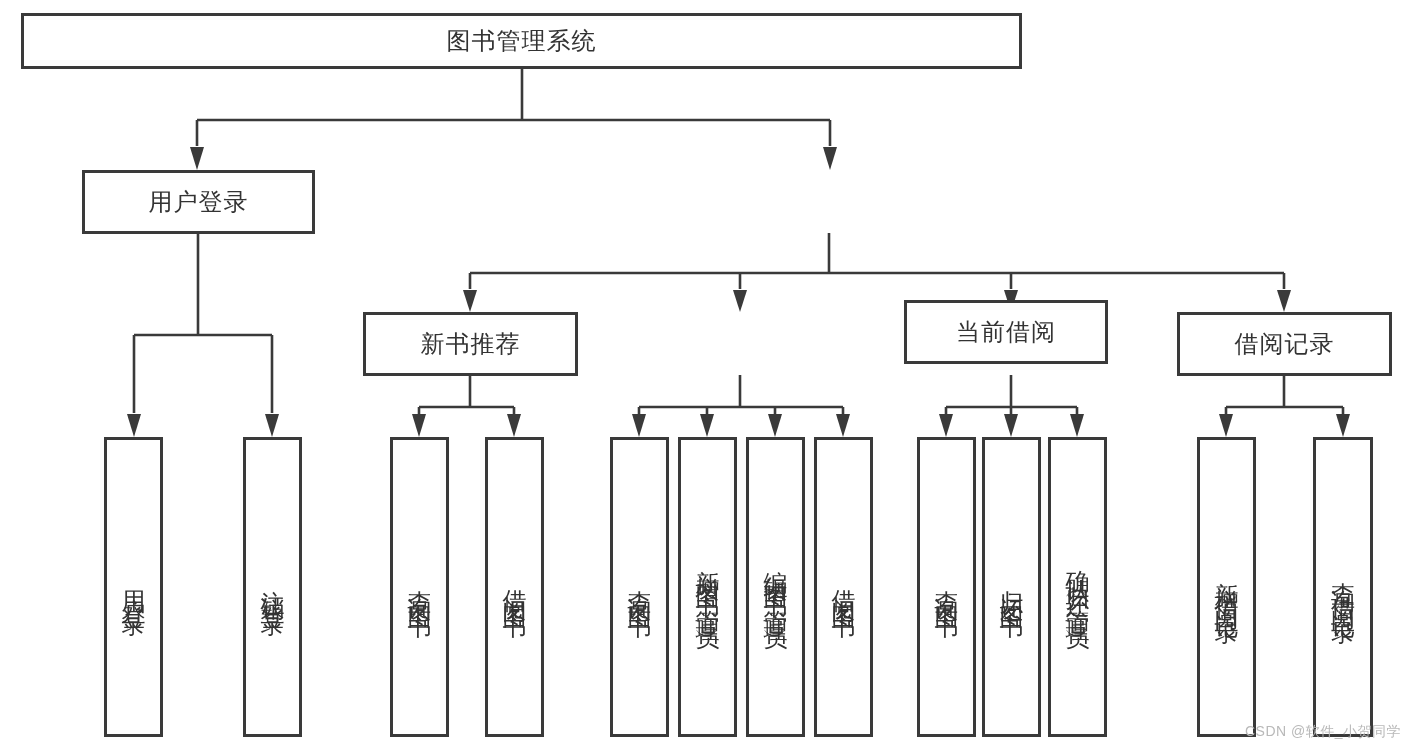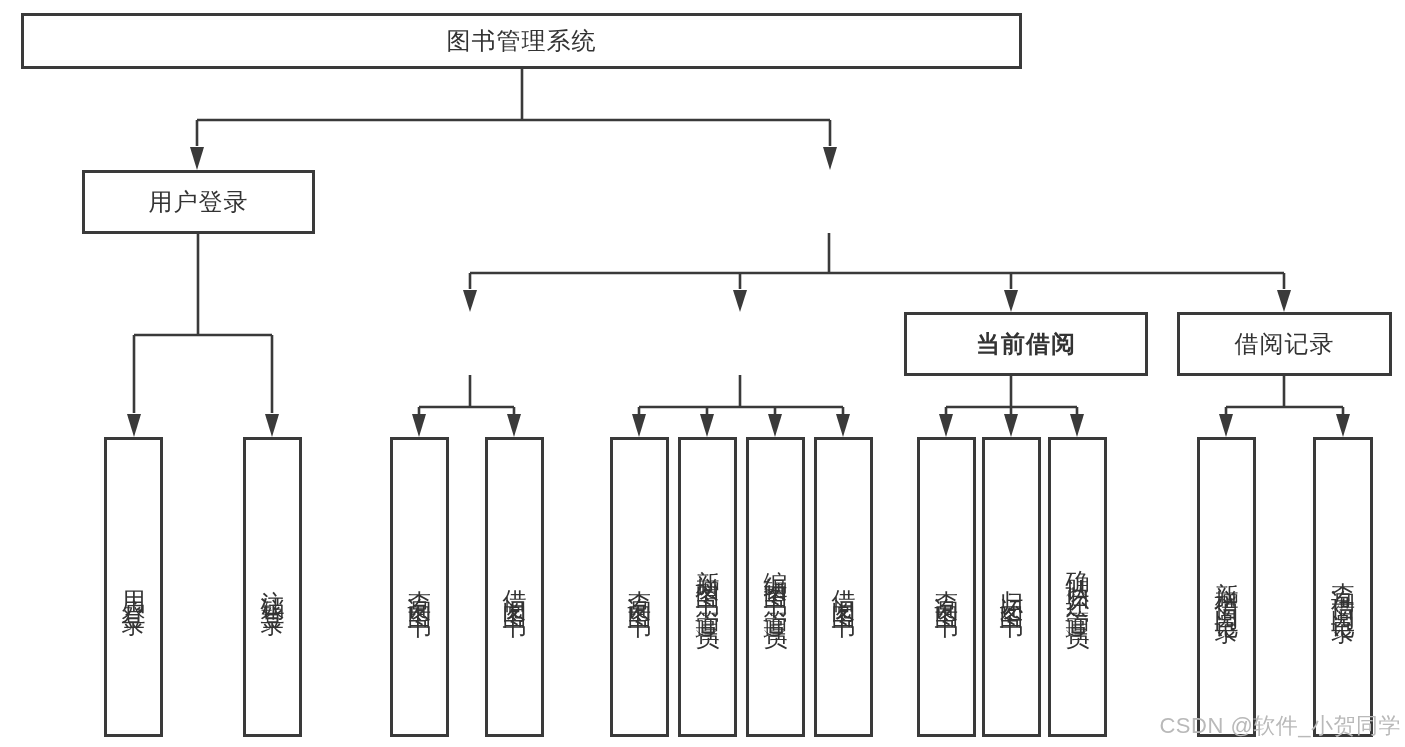--- a/index.html
+++ b/index.html
@@ -37,21 +37,21 @@
     text-orientation:mixed;
     font-size:24px;
     letter-spacing:8px;
     line-height:1;
     white-space:normal;
   }
   .watermark{
     position:absolute;
     right:4px;bottom:6px;
     color:var(--color-watermark);
-    font-size:22px;
+    font-size:14px;
     letter-spacing:0.5px;
     z-index:3;
     white-space:nowrap;
   }
 </style>
 </head>
 <body>
 
 <div class="canvas">
 
@@ -132,21 +132,24 @@
   </svg>
 
   <div class="node root" style="left:21px;top:13px;width:1001px;height:56px;">
     <span>图书管理系统</span>
   </div>
 
   <div class="node" style="left:82px;top:170px;width:233px;height:64px;">
     <span>用户登录</span>
   </div>
 
-  <div class="node" style="left:904px;top:312px;width:244px;height:64px;font-weight:bold;">
+  <div class="node" style="left:363px;top:312px;width:215px;height:64px;">
+    <span>新书推荐</span>
+  </div>
+  <div class="node" style="left:904px;top:300px;width:204px;height:64px;">
     <span>当前借阅</span>
   </div>
   <div class="node" style="left:1177px;top:312px;width:215px;height:64px;">
     <span>借阅记录</span>
   </div>
 
   <div class="node leaf" style="left:104px;top:437px;width:59px;height:300px;">
     <span>用户登录</span>
   </div>
   <div class="node leaf" style="left:243px;top:437px;width:59px;height:300px;">

